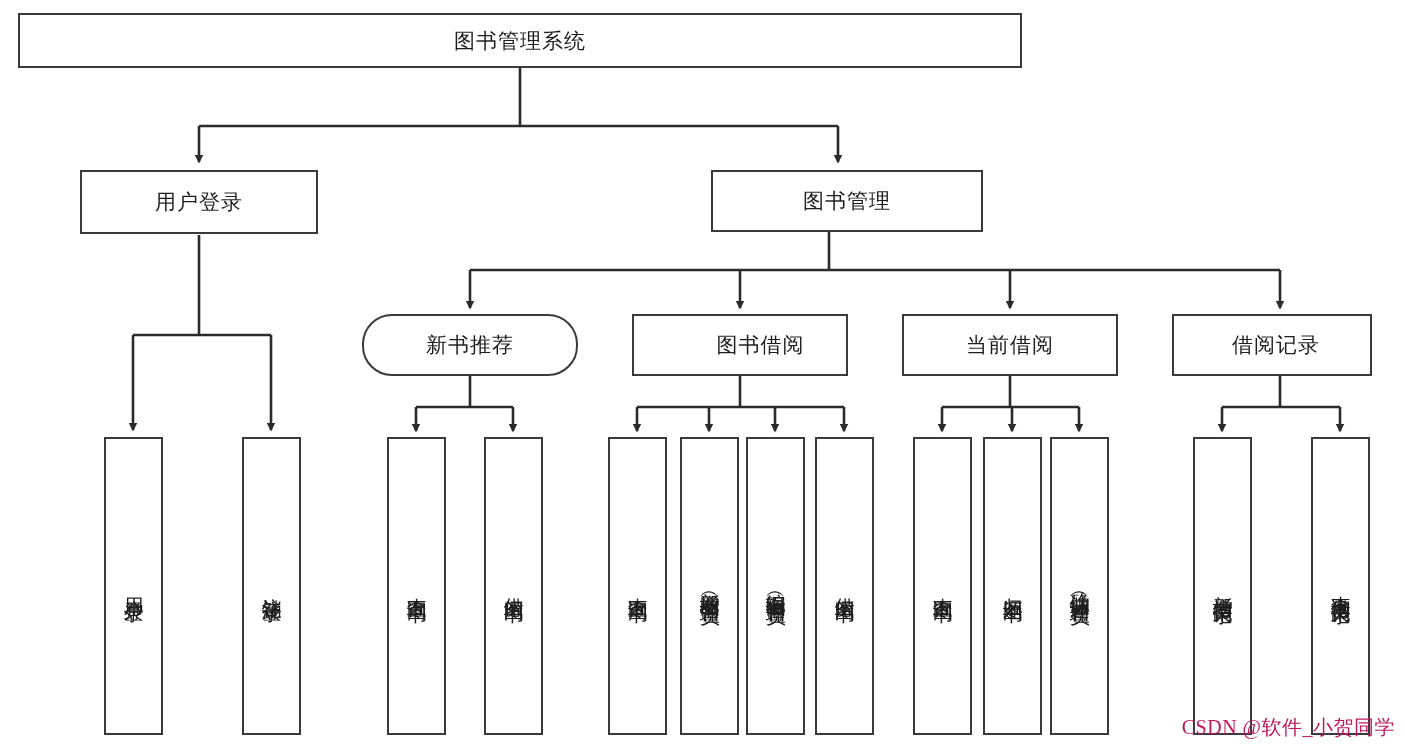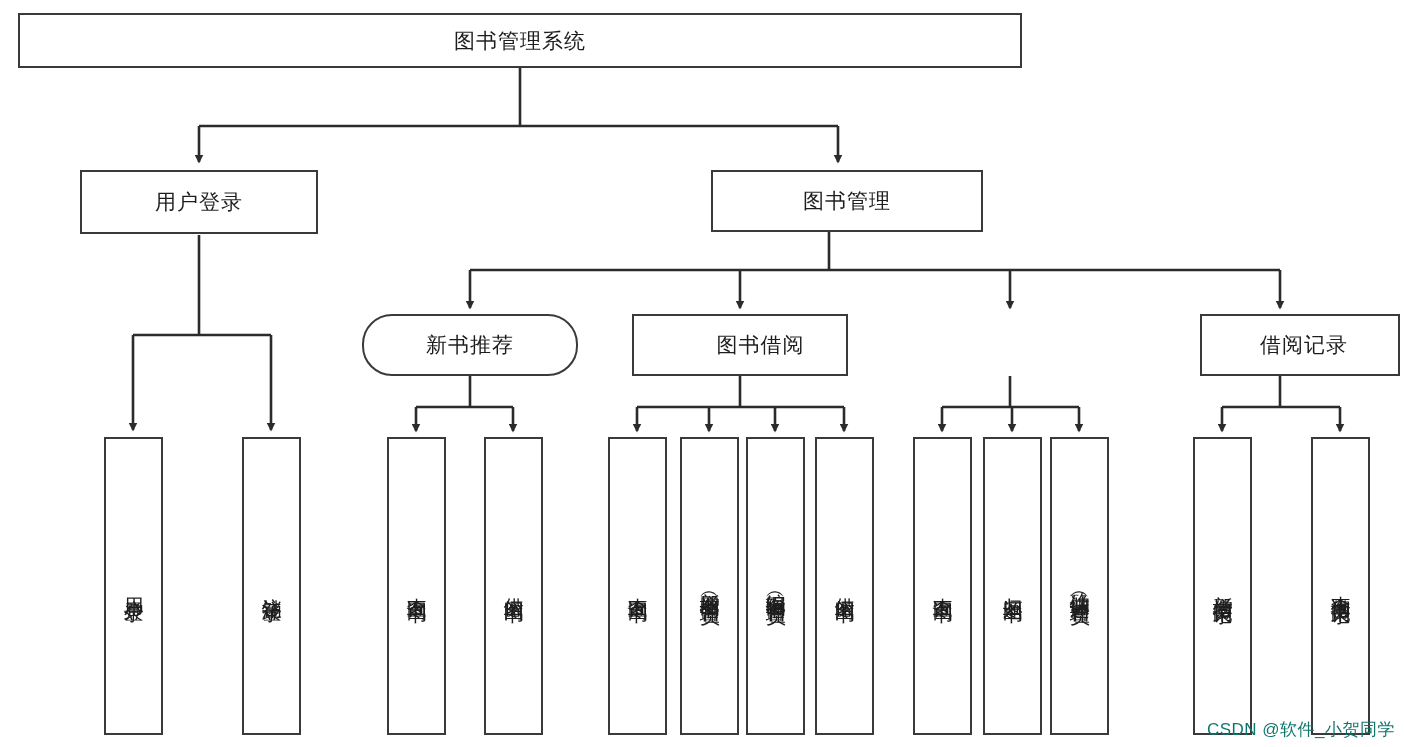--- a/index.html
+++ b/index.html
@@ -50,24 +50,25 @@
     font-size: 20px;
     line-height: 1.28;
     letter-spacing: 2px;
     white-space: nowrap;
     color: #1d1d1d;
   }
   #watermark {
     position: absolute;
     right: 10px;
     bottom: 6px;
-    font-size: 17px;
-    color: #0f766e;
+    font-size: 20px;
+    color: #be185d;
     letter-spacing: 0.5px;
     white-space: nowrap;
+    font-family: Liberation Serif, serif;
   }
 </style>
 </head>
 <body>
 
 <div id="canvas">
 
   <svg id="edges" viewBox="0 0 1405 747" xmlns="http://www.w3.org/2000/svg">
     <defs>
       <marker id="arrow" markerWidth="9" markerHeight="9" refX="7.5" refY="4.5" orient="auto" markerUnits="userSpaceOnUse">
@@ -128,21 +129,24 @@
   <div class="node h" style="left:711px; top:170px; width:272px; height:62px;">
     <span>图书管理</span>
   </div>
 
   <div class="node h" style="left:362px; top:314px; width:216px; height:62px;border-radius:30px;">
     <span>新书推荐</span>
   </div>
   <div class="node h" style="left:632px; top:314px; width:216px; height:62px;padding-left:41px;">
     <span>图书借阅</span>
   </div>
-  <div class="node h" style="left:1200px; top:314px; width:200px; height:62px;padding-left:8px;">
+  <div class="node h" style="left:902px; top:314px; width:216px; height:62px;">
+    <span>当前借阅</span>
+  </div>
+  <div class="node h" style="left:1172px; top:314px; width:200px; height:62px;padding-left:8px;">
     <span>借阅记录</span>
   </div>
 
   <div class="node v" style="left:104px; top:437px; width:59px; height:298px;">
     <span class="vlabel">用户登录</span>
   </div>
   <div class="node v" style="left:242px; top:437px; width:59px; height:298px;">
     <span class="vlabel">注销登录</span>
   </div>
 

